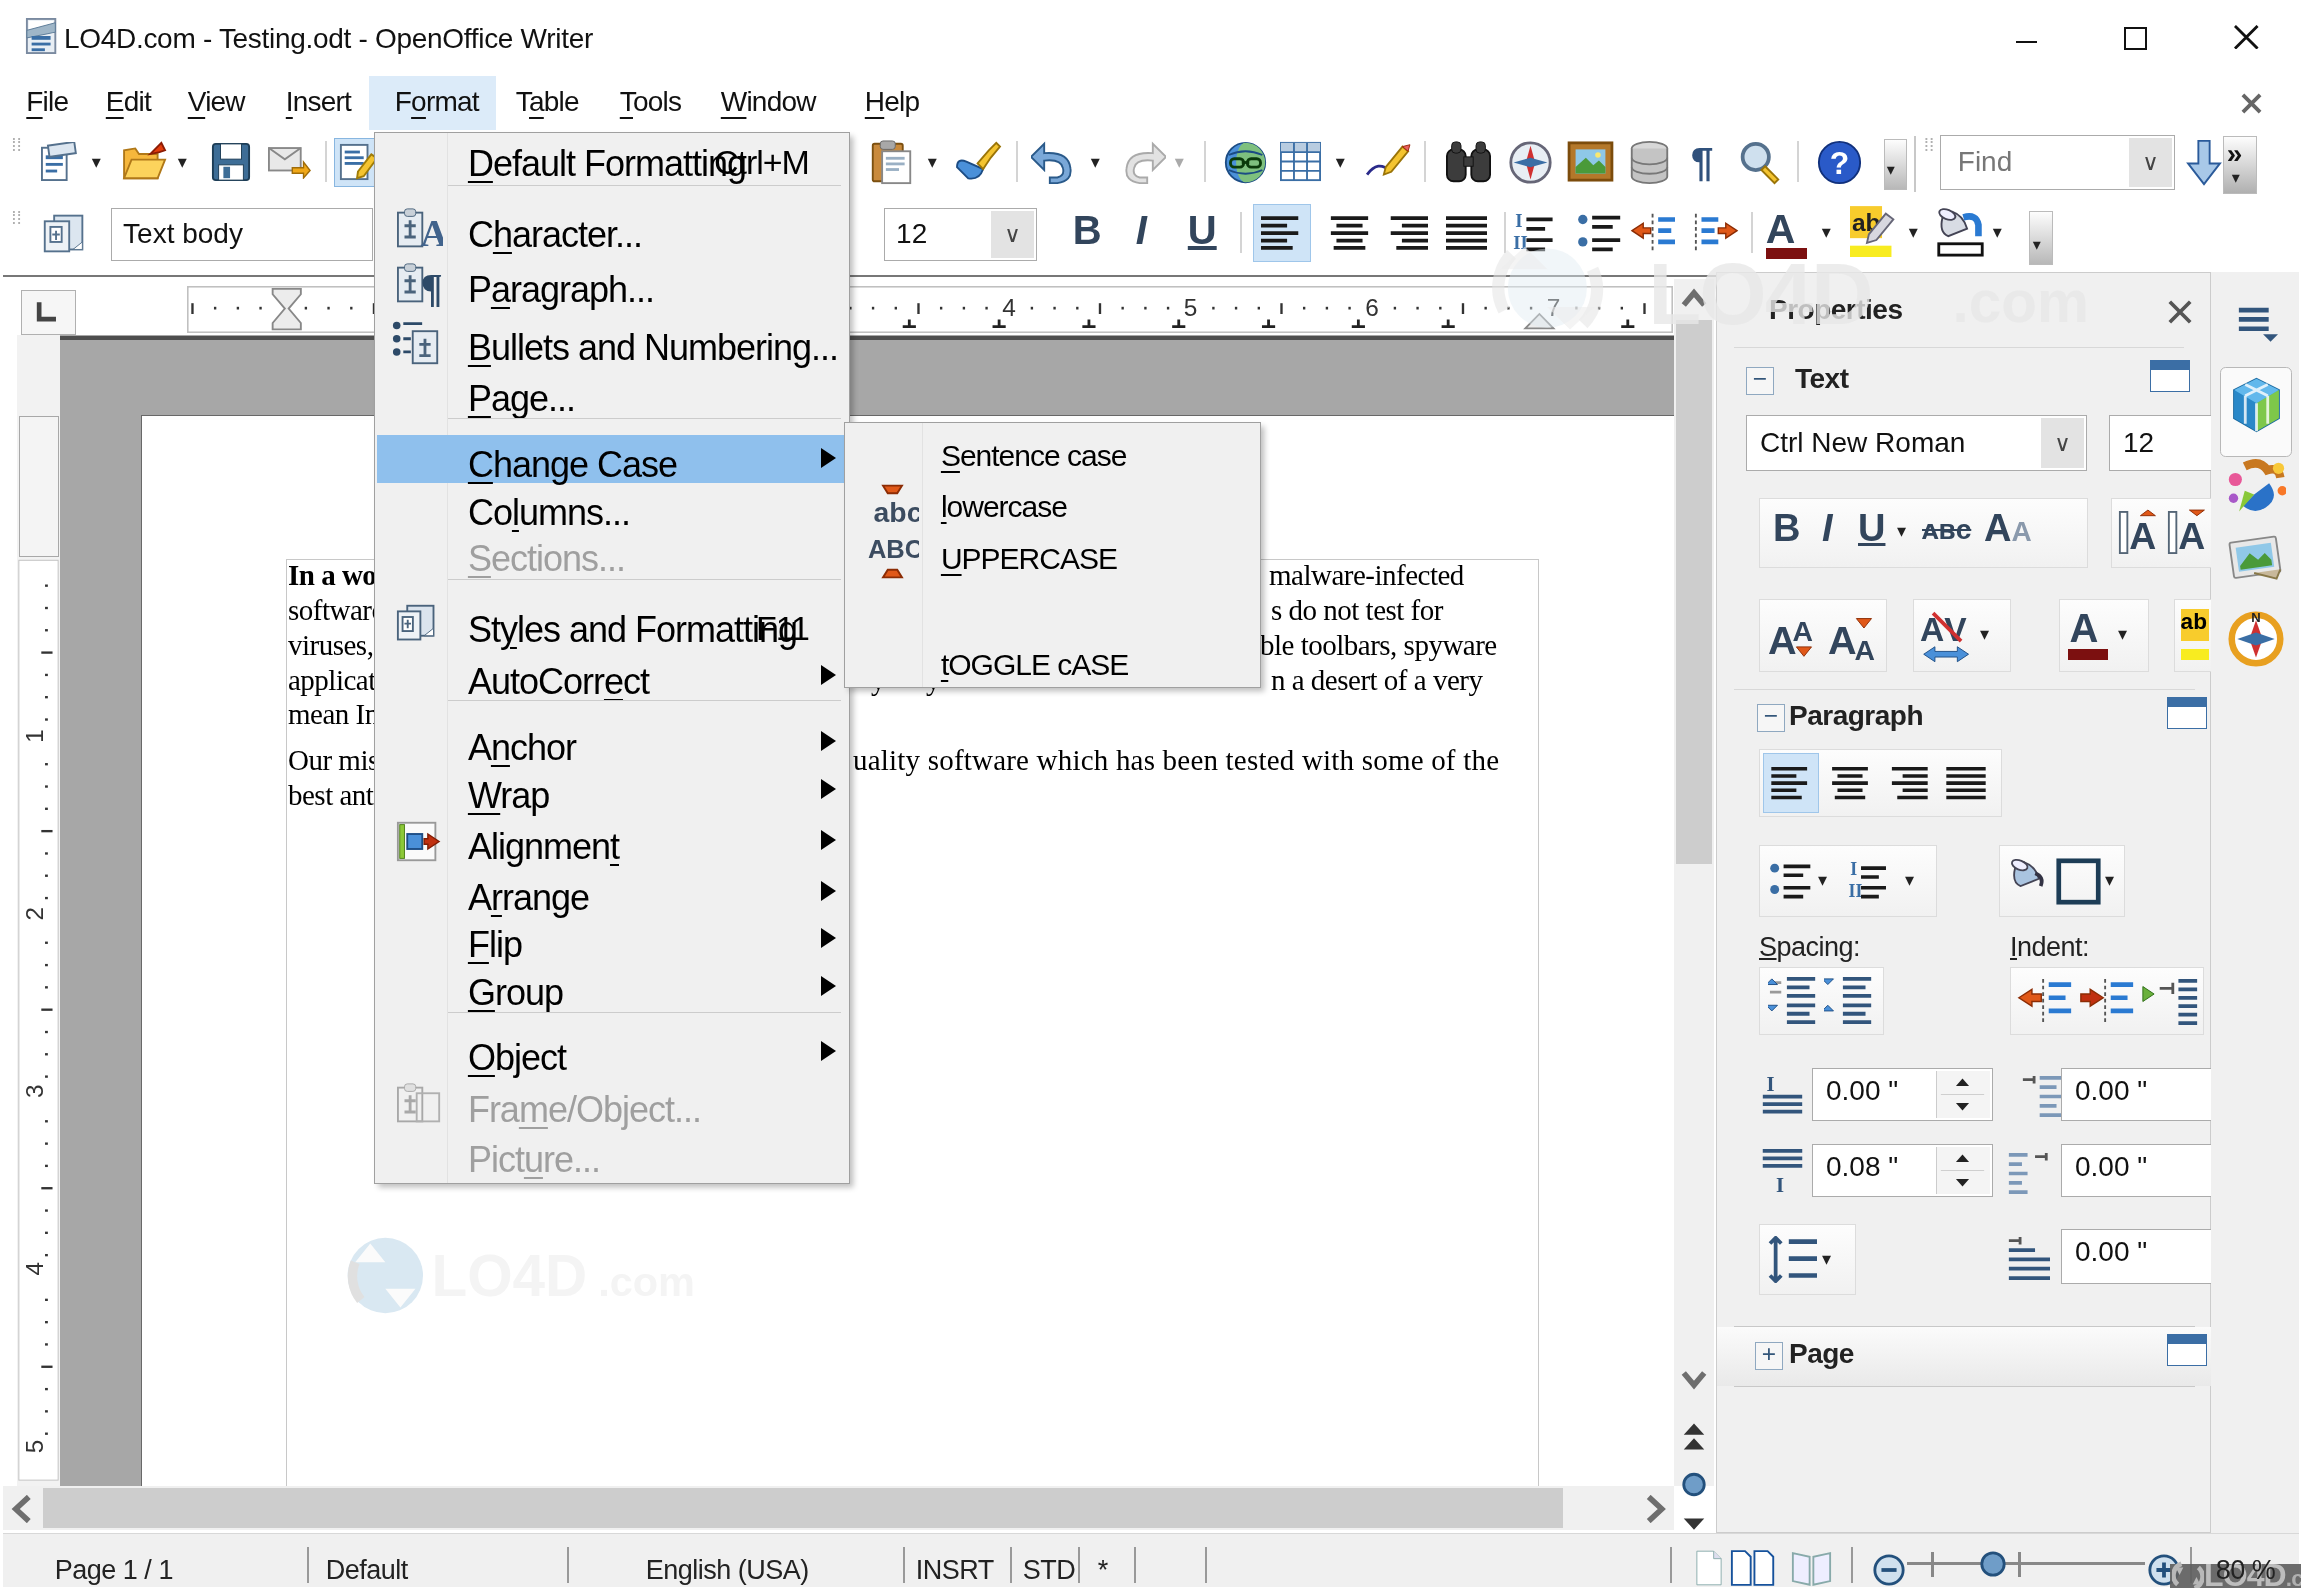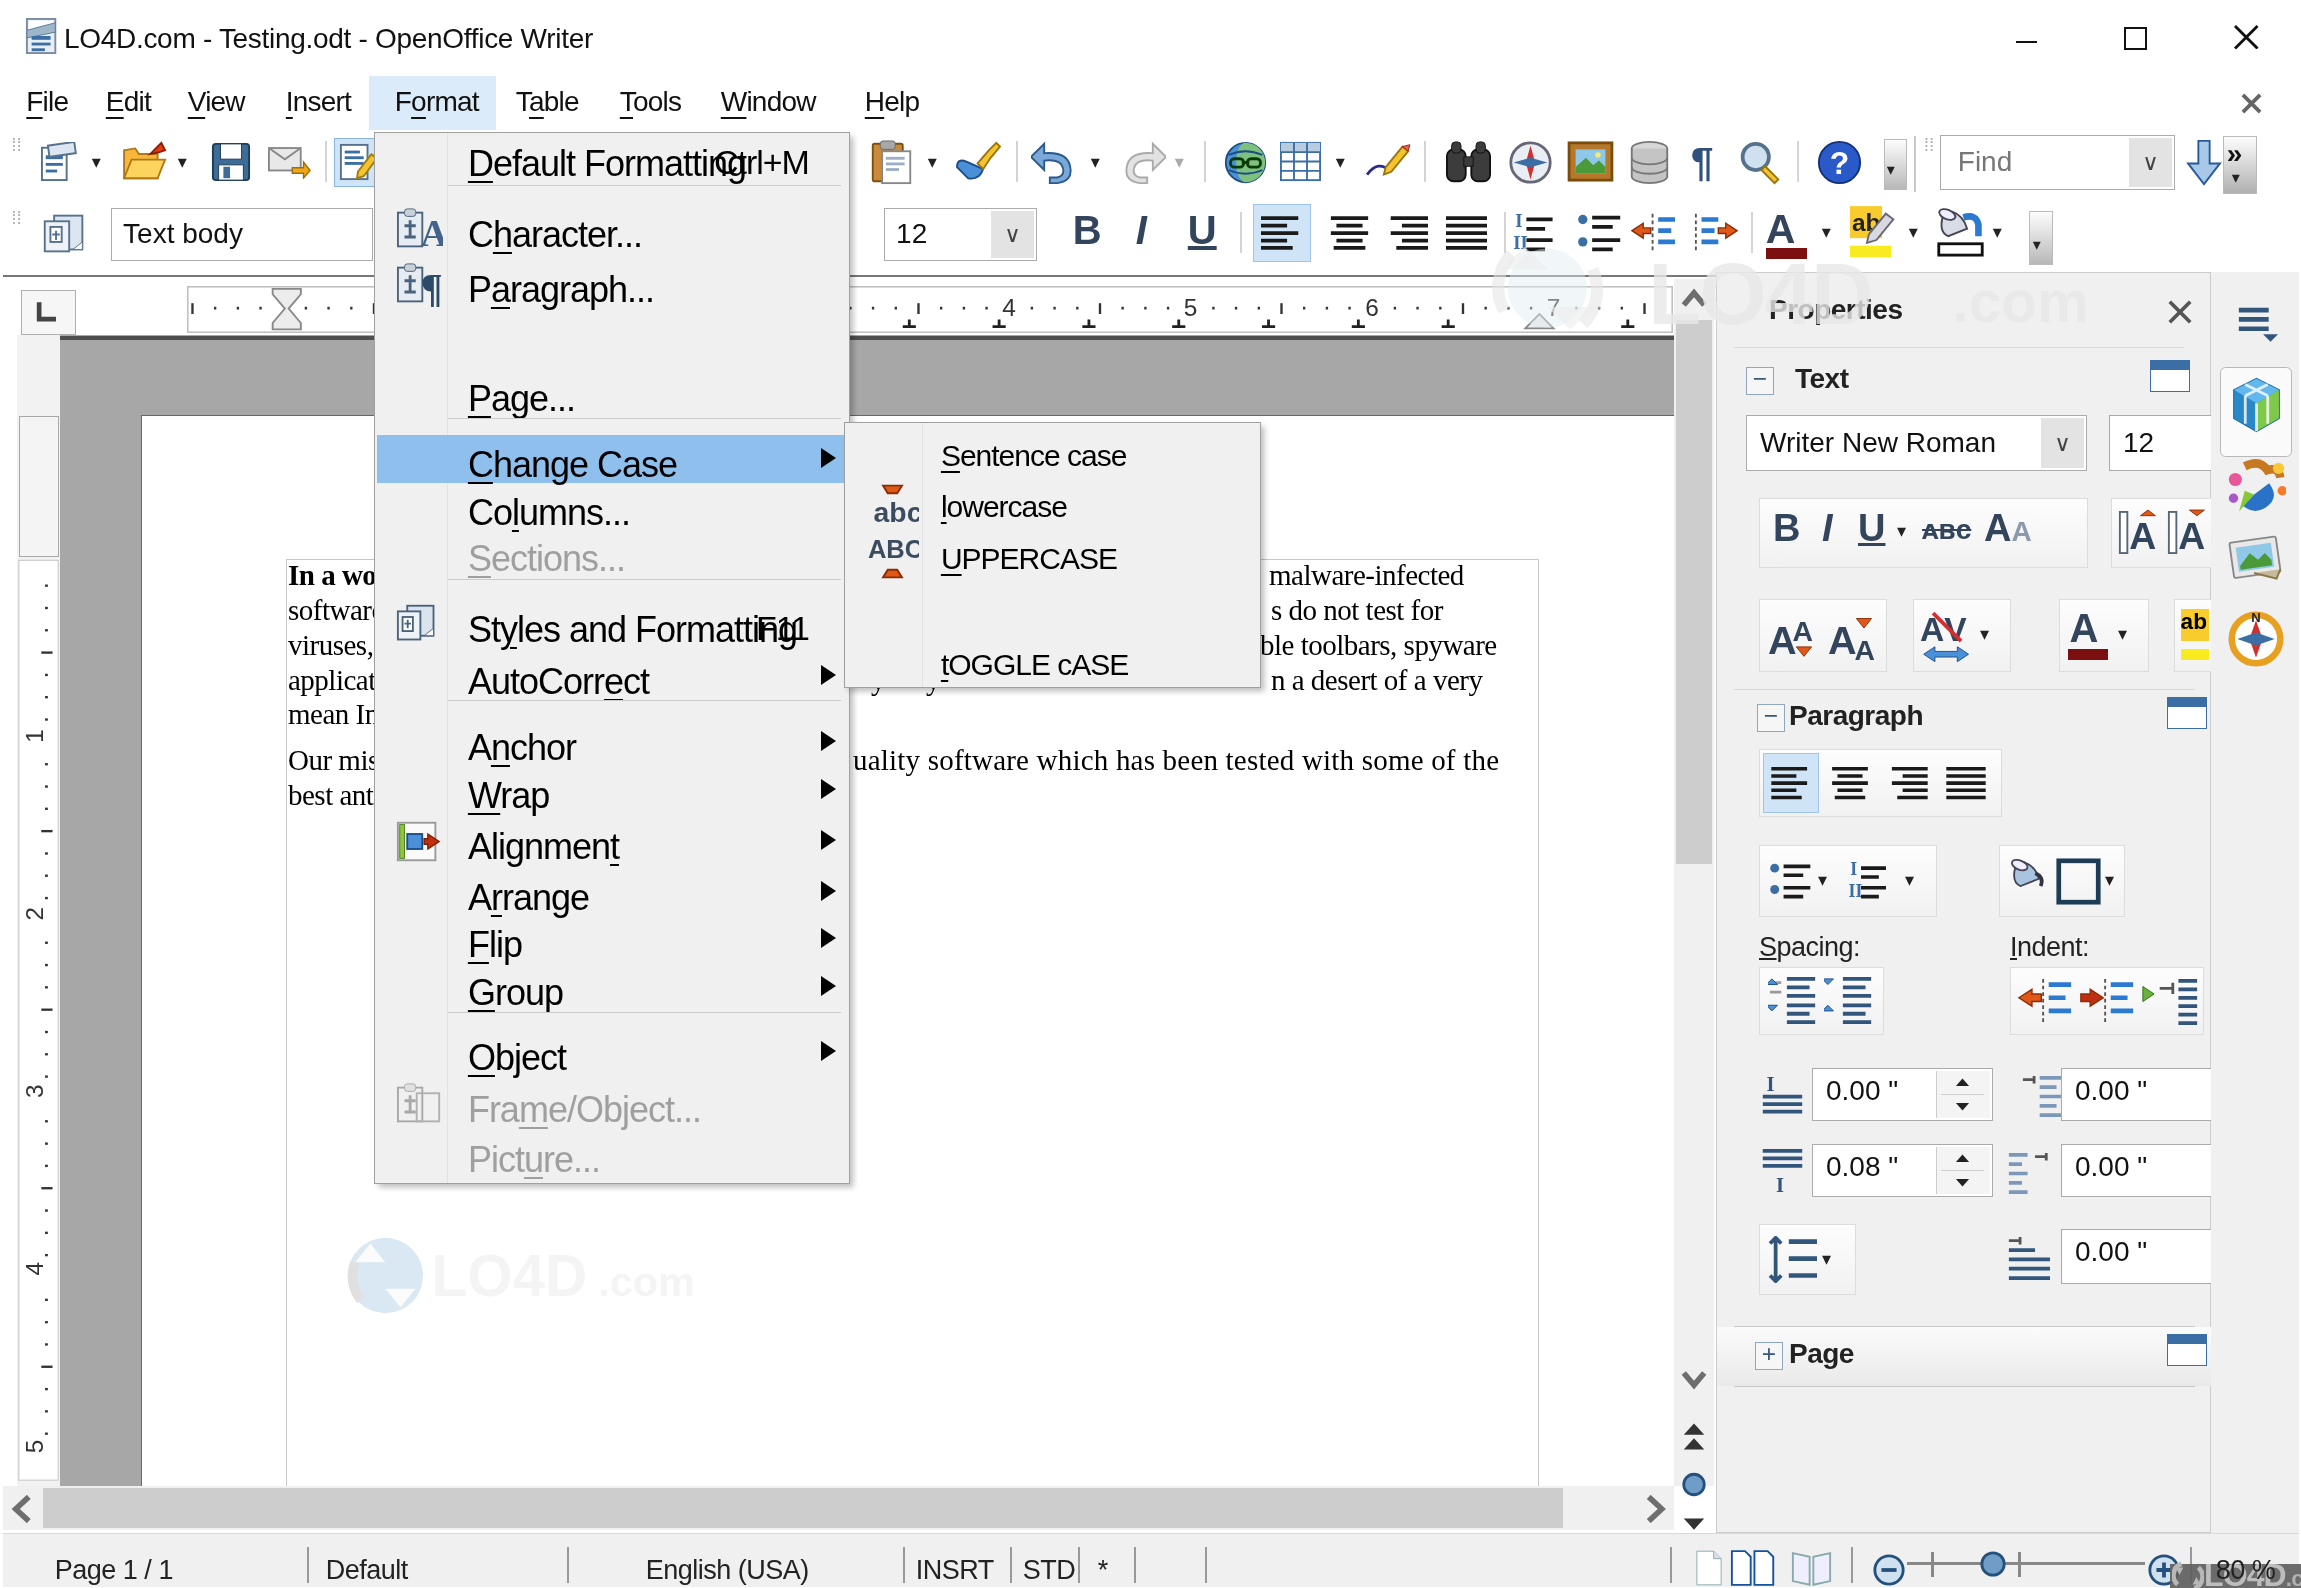--- a/index.html
+++ b/index.html
@@ -571,21 +571,21 @@
 <div class="abs" id="sidebar">
  <div class="sbhdr" style="left:52px;top:21px">Properties</div>
  <svg class="abs" style="left:450px;top:26px" width="26" height="26" viewBox="0 0 28 28">
       <path d="M3 3 L25 25 M25 3 L3 25" stroke="#555" stroke-width="4"></path>
     </svg>
  <div class="abs" style="left:17px;top:74px;width:450px;height:0.9px;background:#d8d8d8"></div>
  <div class="collapse" style="left:29px;top:94px">−</div>
  <div class="sbhdr" style="left:78px;top:90px">Text</div>
  <div class="paneicon" style="left:433px;top:87px"></div>
  <div class="combo" style="left:29px;top:142px;width:341px;height:56px">
-   <span style="position:absolute;left:13px;top:11.3px;font-size:28px;color:#111">Writer New Roman</span>
+   <span style="position:absolute;left:13px;top:11.3px;font-size:28px;color:#111">Ctrl New Roman</span>
    <span class="cbtn" style="line-height:51px">∨</span>
  </div>
  <div class="combo" style="left:392px;top:142px;width:104px;height:56px">
    <span style="position:absolute;left:13px;top:11.3px;font-size:28px;color:#111">12</span>
  </div>
  <div class="group" style="left:42px;top:225px;width:329px;height:70px">
    <span style="position:absolute;left:13px;top:7.5px;font-size:38px;font-weight:bold;color:#32455c">B</span>
    <span style="position:absolute;left:62px;top:7.5px;font-size:38px;font-style:italic;font-weight:bold;color:#32455c">I</span>
    <span style="position:absolute;left:98px;top:7.5px;font-size:38px;font-weight:bold;color:#32455c;text-decoration:underline">U</span>
    <span style="position:absolute;left:137px;top:21px;font-size:18px;color:#222">▾</span>
@@ -825,20 +825,31 @@
     </div>
  <div class="mrow" style="top:127px">
       <svg style="position:absolute;left:19px;top:1.9px" width="47" height="45" viewBox="0 0 50 48">
   <rect x="2" y="6" width="26" height="36" fill="#e6ecf2" stroke="#4a637c" stroke-width="2"></rect>
   <rect x="9" y="2" width="12" height="8" rx="3" fill="#c8d0d8" stroke="#4a637c"></rect>
   <path d="M15 14 L15 32 M9 20 L21 20 M9 32 L21 32" stroke="#4a637c" stroke-width="3"></path>
   <text x="26" y="44" font-size="44" font-weight="bold" fill="#2d4a68" font-family="Liberation Serif">¶</text>
  </svg>
       <span class="lbl">P<u class="u2">a</u>ragraph...</span>
     </div>
+ <div class="mrow" style="top:185px">
+      <svg style="position:absolute;left:13px;top:0px" width="53" height="49" viewBox="0 0 56 52">
+  <circle cx="7" cy="8" r="4" fill="#2d4a68"></circle>
+        <circle cx="7" cy="22" r="4" fill="#2d4a68"></circle>
+        <circle cx="7" cy="36" r="4" fill="#2d4a68"></circle>
+  <path d="M14 6 L34 6 M14 22 L22 22 M14 36 L22 36" stroke="#2d4a68" stroke-width="3"></path>
+  <rect x="24" y="14" width="26" height="34" fill="#e6ecf2" stroke="#4a637c" stroke-width="2"></rect>
+  <path d="M37 22 L37 40 M31 28 L43 28 M31 40 L43 40" stroke="#4a637c" stroke-width="3"></path>
+ </svg>
+      <span class="lbl"><u class="u2">B</u>ullets and Numbering...</span>
+    </div>
  <div class="mrow" style="top:236px">
       <span class="lbl"><u class="u2">P</u>age...</span>
     </div>
  <div class="msep" style="top:285px"></div>
  <div class="mrow" style="top:302px;background:#8fc0ed;left:1.9px">
       <span class="lbl"><u class="u2">C</u>hange Case</span>
       <span class="sub"></span>
     </div>
  <div class="mrow" style="top:350px">
       <span class="lbl">Co<u class="u2">l</u>umns...</span>

